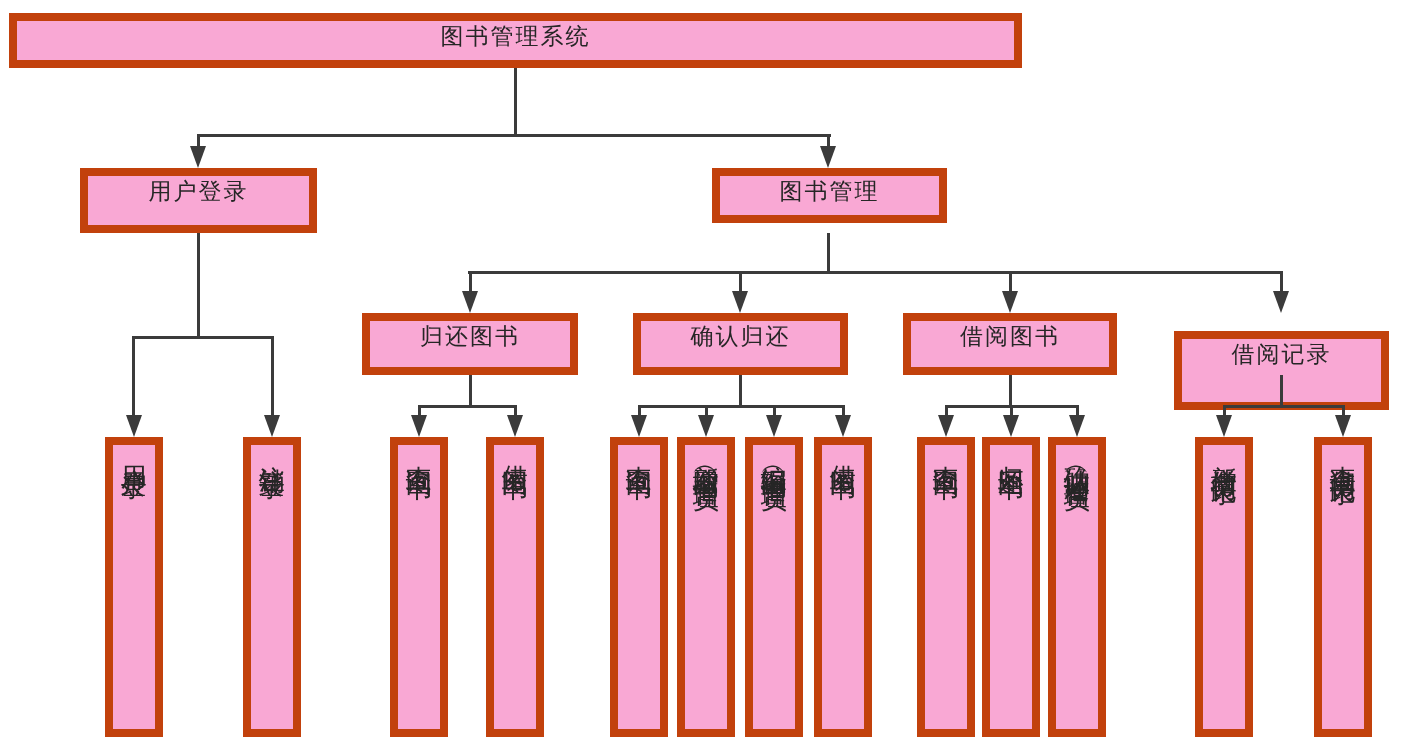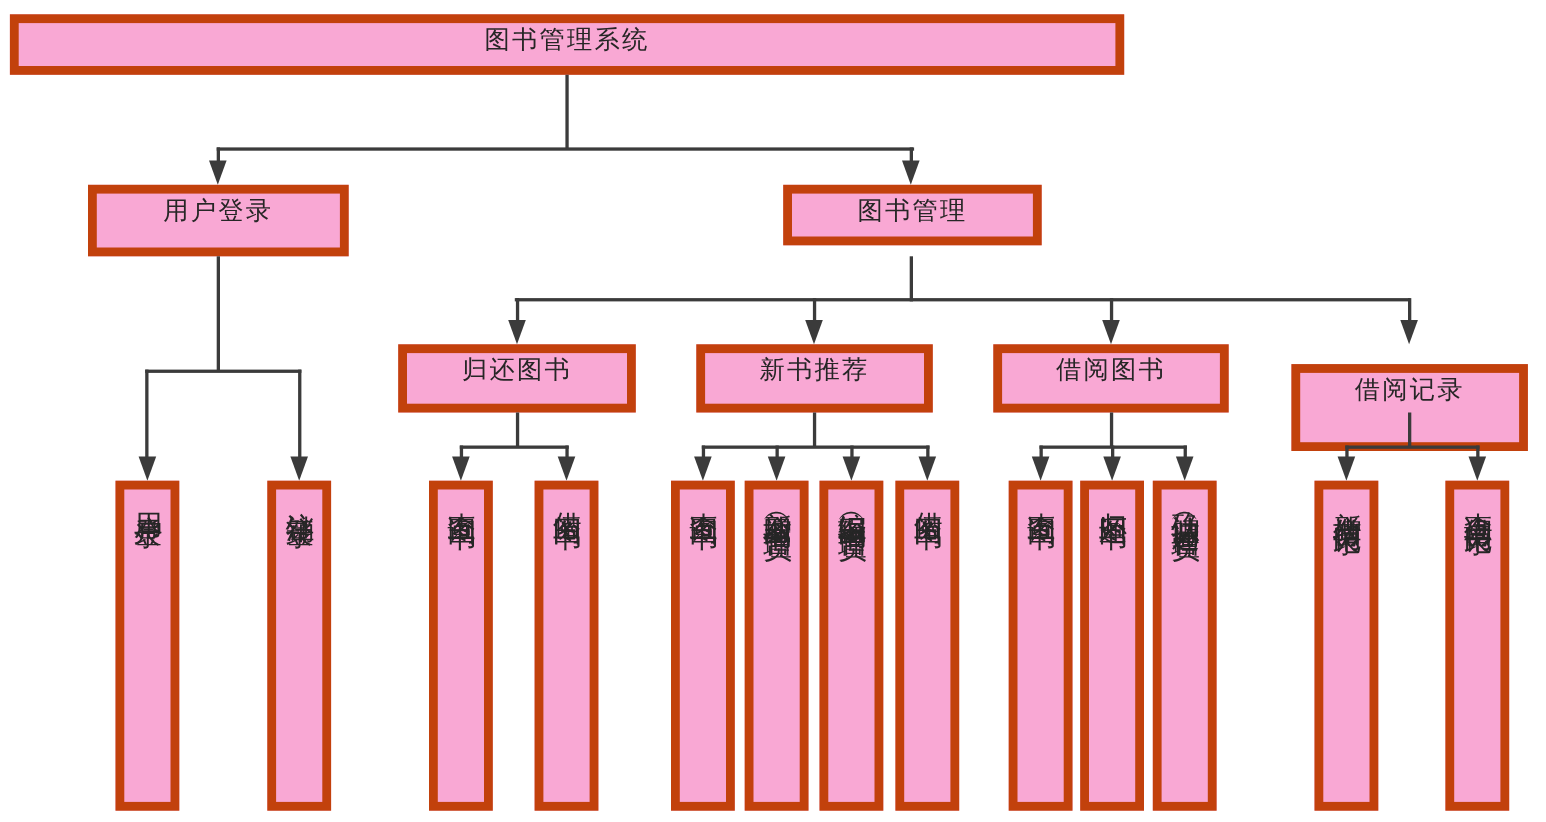--- a/index.html
+++ b/index.html
@@ -88,21 +88,21 @@
   <div class="arrow" style="left:732px;top:291px"></div>
   <div class="vline" style="left:1009px;top:271px;height:23px"></div>
   <div class="arrow" style="left:1002px;top:291px"></div>
   <div class="vline" style="left:1280px;top:271px;height:23px"></div>
   <div class="arrow" style="left:1273px;top:291px"></div>
 
   <div class="box" style="left:362px;top:313px;width:216px;height:62px">
     <span>归还图书</span>
   </div>
   <div class="box" style="left:633px;top:313px;width:215px;height:62px">
-    <span>新书推荐</span>
+    <span>确认归还</span>
   </div>
   <div class="box" style="left:903px;top:313px;width:214px;height:62px">
     <span>借阅图书</span>
   </div>
   <div class="box" style="left:1174px;top:331px;width:215px;height:79px">
     <span>借阅记录</span>
   </div>
 
   <div class="vline" style="left:469px;top:375px;height:32px"></div>
   <div class="vline" style="left:739px;top:375px;height:32px"></div>

